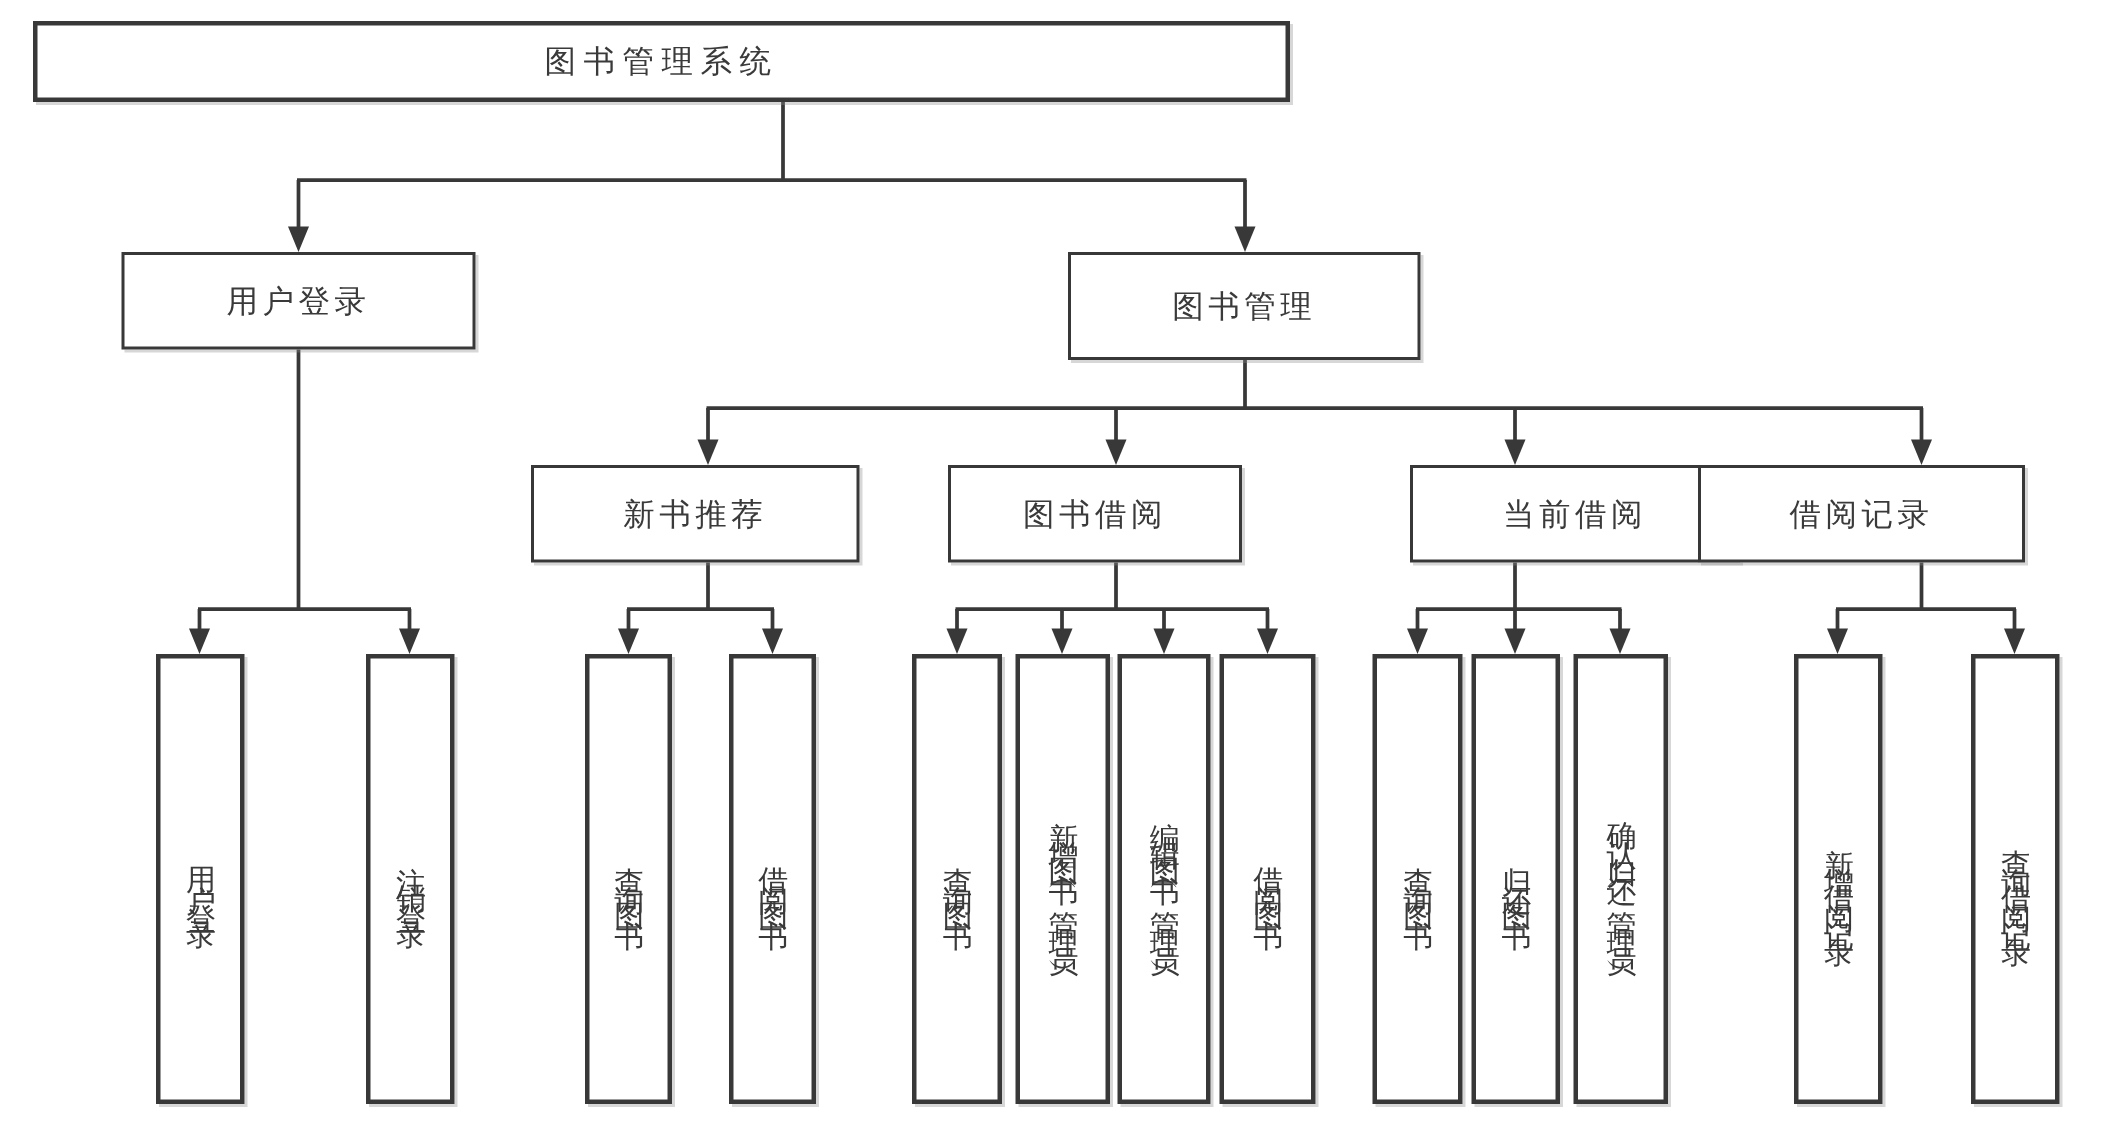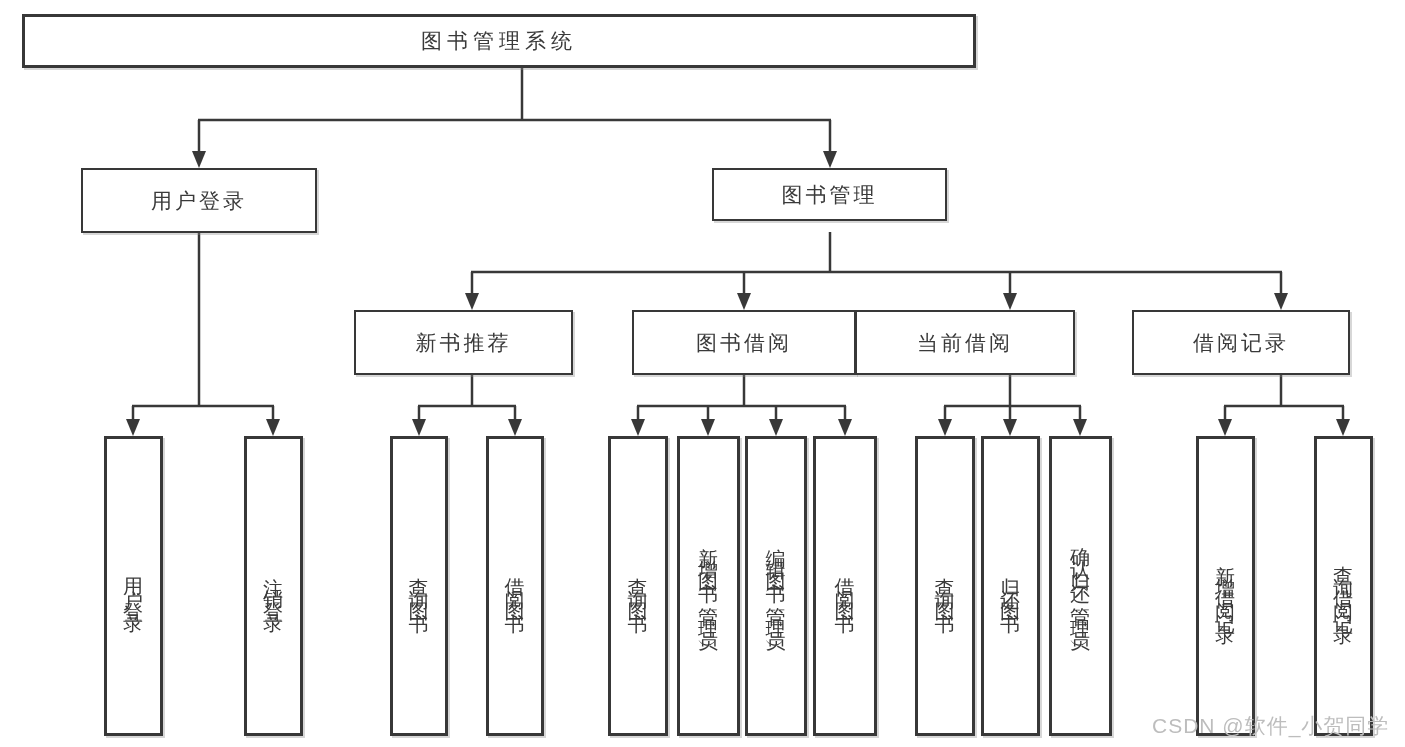--- a/index.html
+++ b/index.html
@@ -87,28 +87,28 @@
       <polygon points="1073,419 1087,419 1080,436"></polygon>
 
     <path d="M1281 374 V407"></path>
     <path d="M1224 406 H1344"></path>
     <path d="M1225 406 V420"></path>
       <polygon points="1218,419 1232,419 1225,436"></polygon>
     <path d="M1343 406 V420"></path>
       <polygon points="1336,419 1350,419 1343,436"></polygon>
   </svg>
 
-  <div class="box root" style="left:22px;top:14px;width:954px;height:54px">图书管理系统</div>
+  <div class="box root" style="left:22px;top:14px;width:838px;height:54px">图书管理系统</div>
 
   <div class="box h" style="left:81px;top:168px;width:236px;height:65px">用户登录</div>
-  <div class="box h" style="left:712px;top:168px;width:235px;height:53px">图书管理</div>
+  <div class="box h" style="left:712px;top:168px;width:235px;height:72px">图书管理</div>
 
   <div class="box h" style="left:354px;top:310px;width:219px;height:65px">新书推荐</div>
-  <div class="box h" style="left:632px;top:310px;width:224px;height:65px">图书借阅</div>
-  <div class="box h" style="left:855px;top:310px;width:220px;height:65px">当前借阅</div>
+  <div class="box h" style="left:632px;top:310px;width:196px;height:65px">图书借阅</div>
+  <div class="box h" style="left:940px;top:310px;width:220px;height:65px">当前借阅</div>
   <div class="box h" style="left:1132px;top:310px;width:218px;height:65px">借阅记录</div>
 
   <div class="box leaf" style="left:104px;top:436px;width:59px;height:300px">
     <span class="vtext">用户登录</span>
   </div>
   <div class="box leaf" style="left:244px;top:436px;width:59px;height:300px">
     <span class="vtext">注销登录</span>
   </div>
 
   <div class="box leaf" style="left:390px;top:436px;width:58px;height:300px">
@@ -141,15 +141,14 @@
     <span class="vtext">确认归还（管理员）</span>
   </div>
 
   <div class="box leaf" style="left:1196px;top:436px;width:59px;height:300px">
     <span class="vtext">新增借阅记录</span>
   </div>
   <div class="box leaf" style="left:1314px;top:436px;width:59px;height:300px">
     <span class="vtext">查询借阅记录</span>
   </div>
 
-  <div class="watermark">CSDN @软件_小贺同学</div>
 
 </div>
 
 </body></html>

